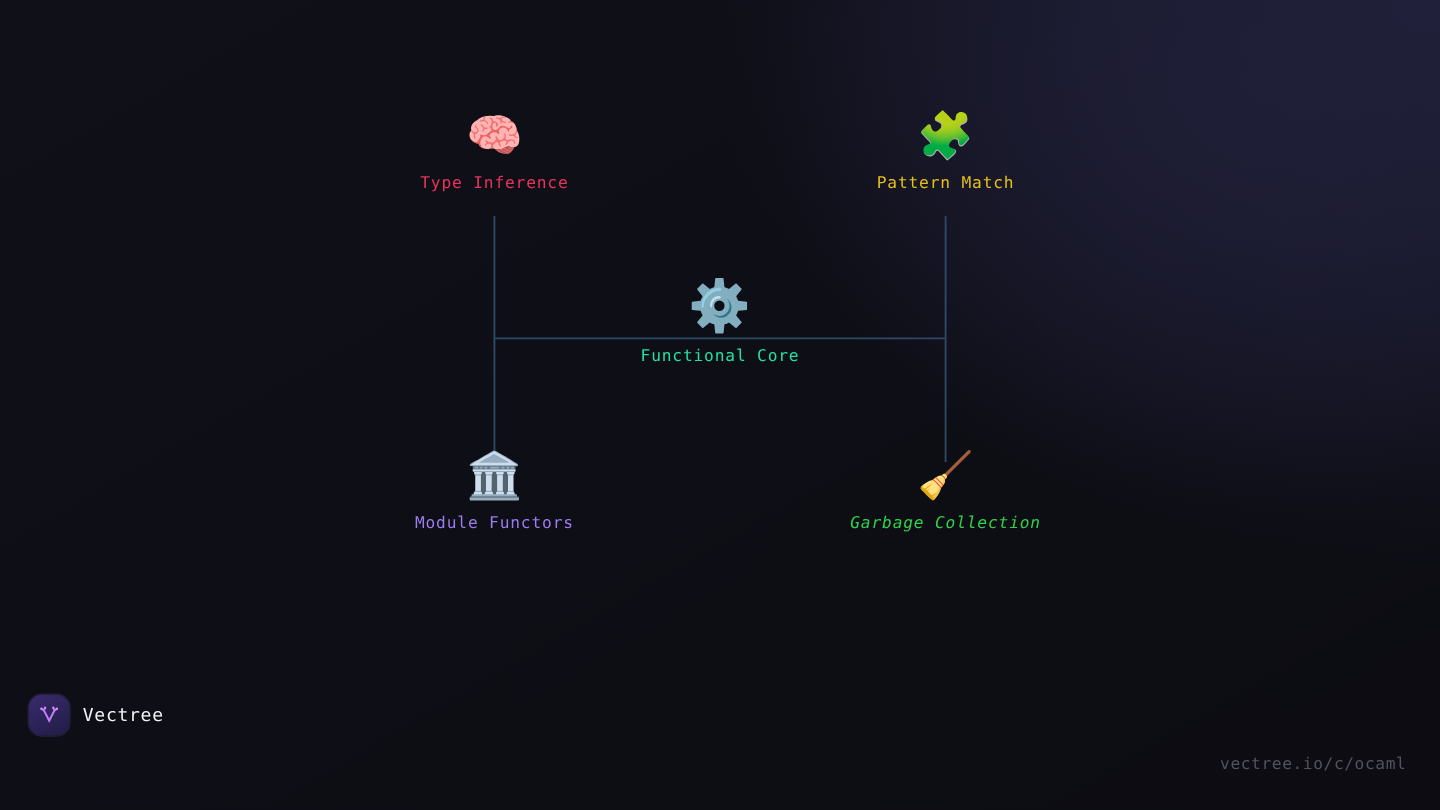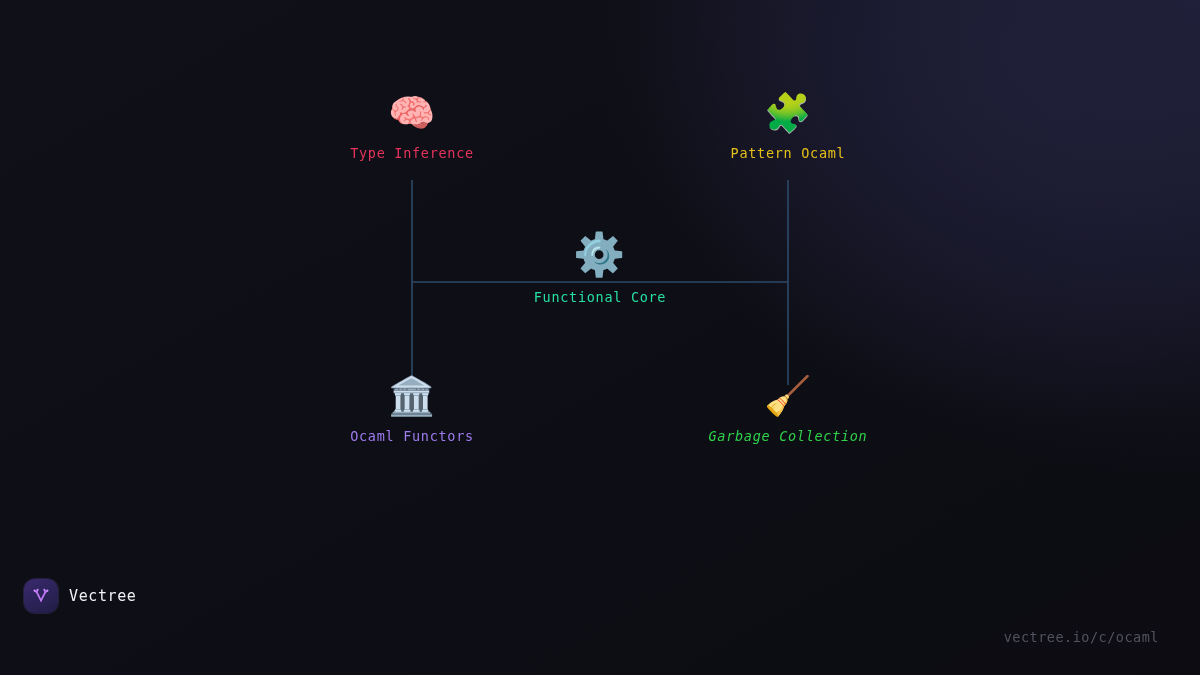--- a/index.html
+++ b/index.html
@@ -98,21 +98,21 @@
     bottom: 12px;
     font-family: "DejaVu Sans Mono", monospace;
     font-size: 37px;
     font-weight: bold;
     color: #fbfbfd;
     letter-spacing: 0.5px;
     line-height: 44px;
   }
   .site-url {
     position: absolute;
-    right: 41px;
+    right: 28px;
     bottom: 30px;
     font-family: "DejaVu Sans Mono", monospace;
     font-size: 13.5px;
     color: #53535f;
     letter-spacing: 0.5px;
   }
 </style>
 </head>
 <body>
 
@@ -126,29 +126,29 @@
       </g>
   </svg>
 
   <div id="nodes-layer">
       <div class="node" style="left: 412px; top: 126px;">
         <span class="node-icon">🧠</span>
         <span class="node-label" style="color: rgb(232, 51, 92);">Type Inference</span>
       </div>
       <div class="node" style="left: 788px; top: 126px;">
         <span class="node-icon">🧩</span>
-        <span class="node-label" style="color: rgb(229, 192, 25);">Pattern Ocaml</span>
+        <span class="node-label" style="color: rgb(229, 192, 25);">Pattern Match</span>
       </div>
       <div class="node" style="left: 600px; top: 268px;">
         <span class="node-icon core">⚙️</span>
         <span class="node-label" style="color: rgb(38, 224, 160); text-align: right;">Functional Core</span>
       </div>
       <div class="node" style="left: 412px; top: 409px;">
         <span class="node-icon">🏛️</span>
-        <span class="node-label" style="color: rgb(159, 123, 240);">Ocaml Functors</span>
+        <span class="node-label" style="color: rgb(159, 123, 240);">Module Functors</span>
       </div>
       <div class="node" style="left: 788px; top: 409px;">
         <span class="node-icon">🧹</span>
         <span class="node-label" style="color: rgb(47, 210, 74); font-style: italic;">Garbage Collection</span>
       </div>
     </div>
 
   <div class="footer">
 
     <div class="brand-row">

